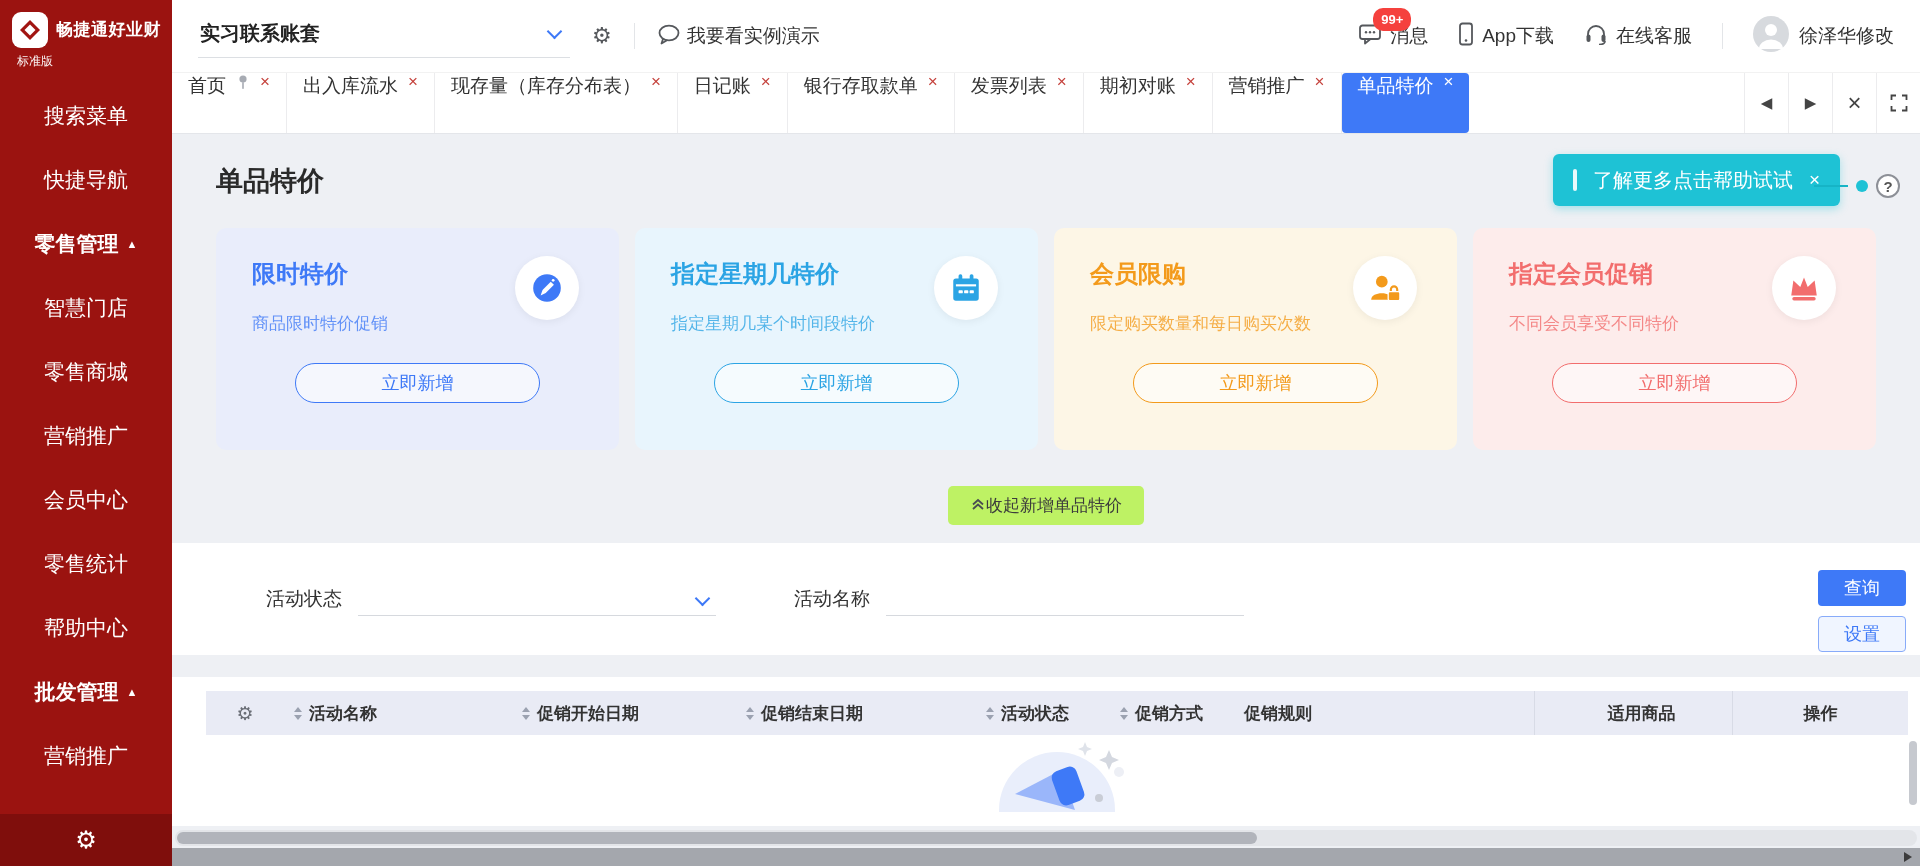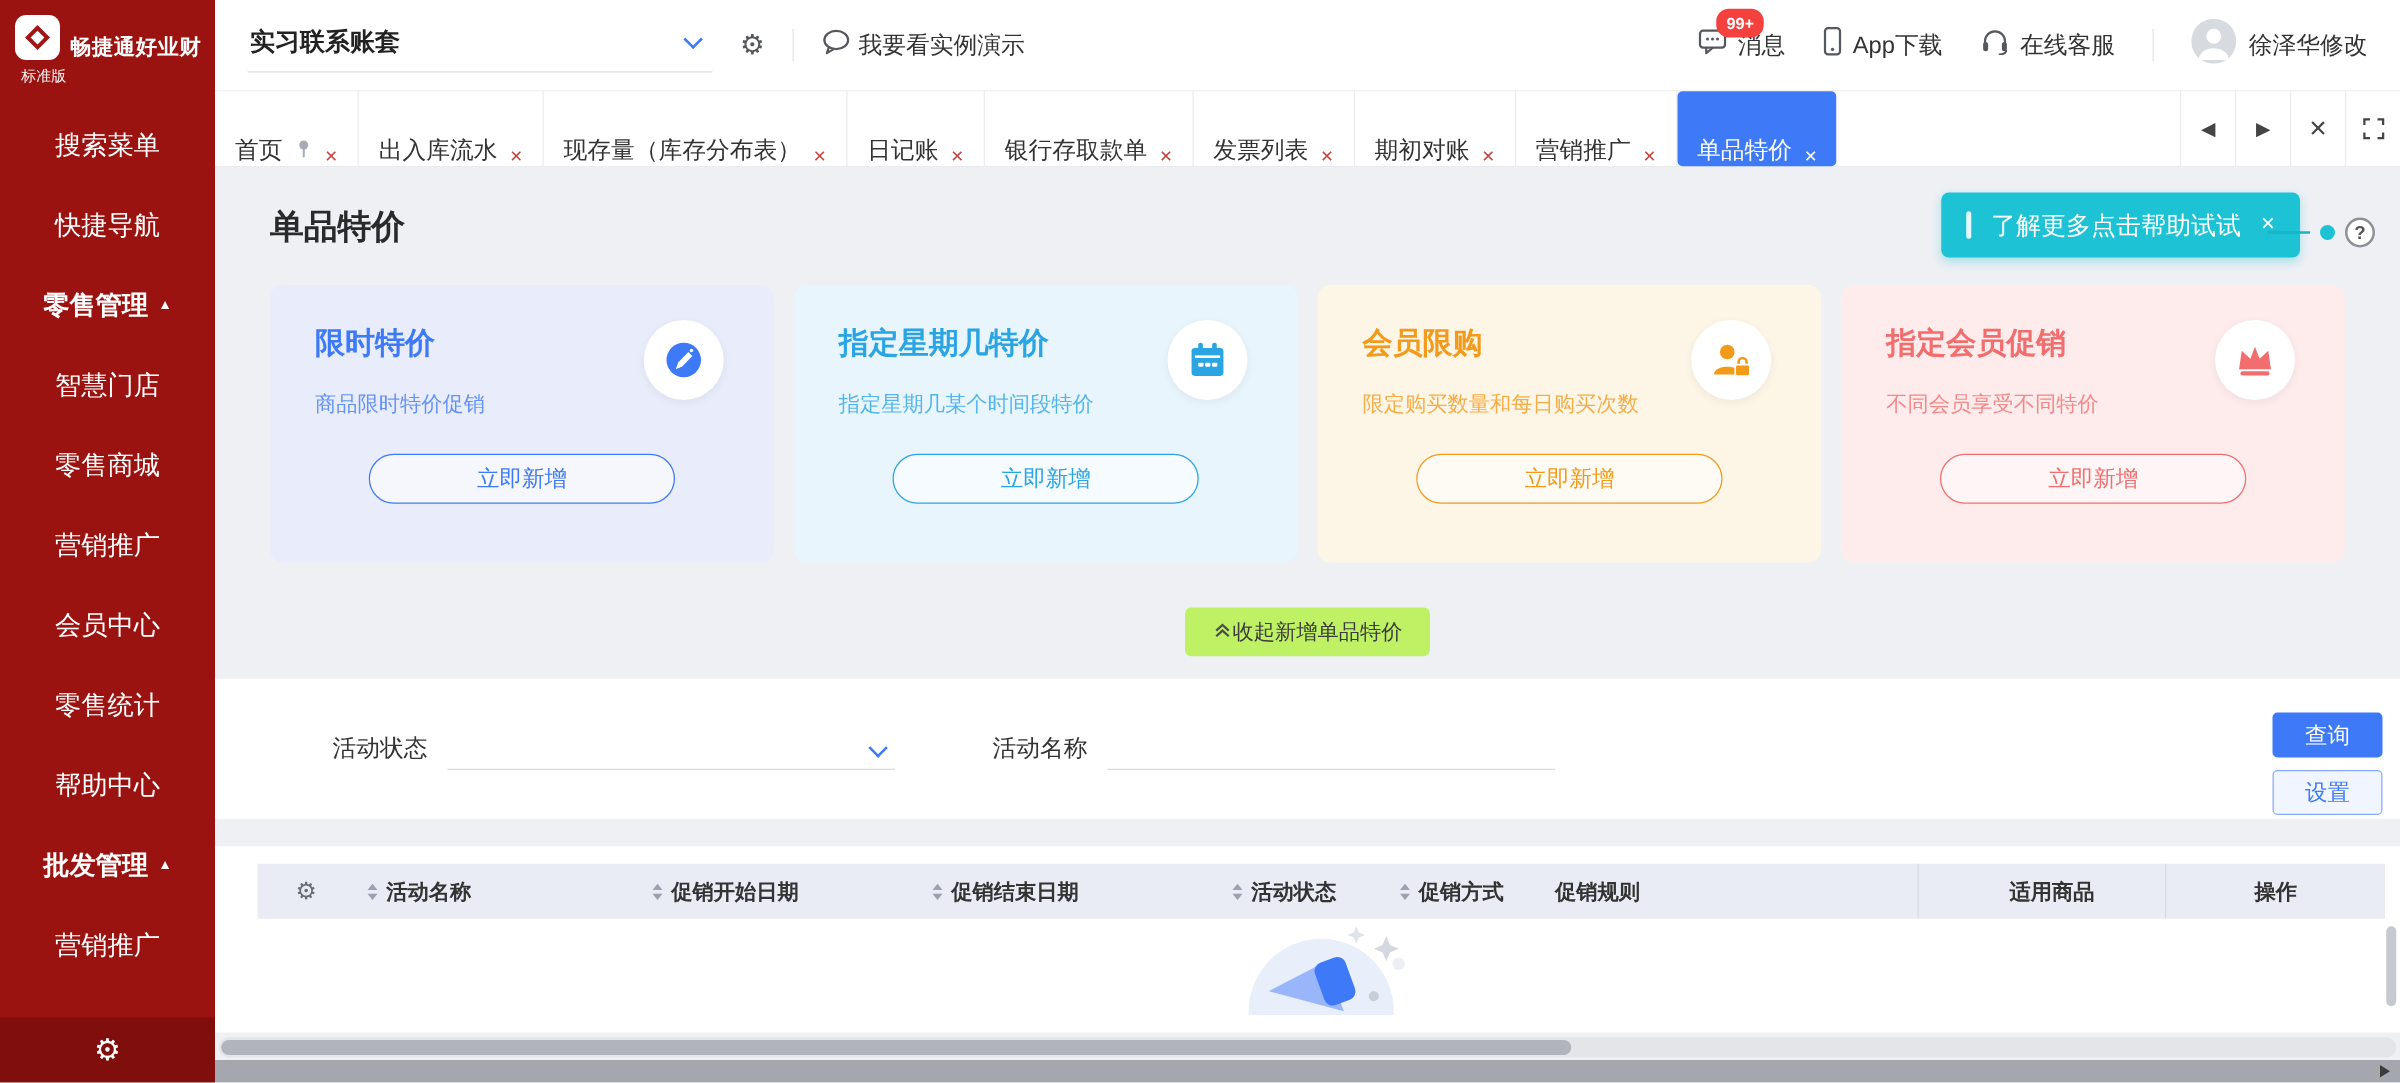--- a/index.html
+++ b/index.html
@@ -2,21 +2,21 @@
 <html><head>
 <meta charset="utf-8">
 <style>
   *{margin:0;padding:0;box-sizing:border-box}
   html,body{width:1920px;height:866px}
   body{display:flex;overflow:hidden;background:#eef0f4;color:#333;font-family:"Liberation Sans","DejaVu Sans",sans-serif}
 
   
   .sidebar{width:172px;min-width:172px;background:#9b1310;color:#fff;display:flex;flex-direction:column}
   .logo-area{padding:12px 8px 6px 12px}
-  .logo-row{display:flex;align-items:flex-end;gap:8px}
+  .logo-row{display:flex;align-items:center;gap:8px}
   .logo-mark{width:36px;height:36px;background:#fff;border-radius:9px;display:flex;align-items:center;justify-content:center;flex:none}
   .brand-name{font-size:17px;font-weight:bold;letter-spacing:.5px;line-height:1.15}
   .brand-edition{font-size:12px;margin:5px 0 0 5px;opacity:.95}
   .menu{flex:1;display:flex;flex-direction:column;padding-top:8px}
   .menu-item{height:64px;display:flex;align-items:center;justify-content:center;font-size:21px;cursor:pointer;gap:8px;white-space:nowrap}
   .menu-item.group{font-weight:bold}
   .menu-item .tri{font-size:11px;line-height:1}
   .sidebar-bottom{height:52px;background:#7f0e0c;display:flex;align-items:center;justify-content:center;font-size:24px;cursor:pointer}
 
   
@@ -30,21 +30,21 @@
   .icon-btn{font-size:22px;color:#55585c;cursor:pointer;line-height:1}
   .v-div{width:1px;height:26px;background:#e3e5e8}
   .demo{display:flex;align-items:center;gap:6px;font-size:19px;cursor:pointer}
   .topbar-right{margin-left:auto;display:flex;align-items:center;gap:30px}
   .tb-item{display:flex;align-items:center;gap:8px;font-size:19px;cursor:pointer;position:relative;white-space:nowrap}
   .badge{position:absolute;top:-15px;left:15px;background:#f5413d;color:#fff;font-size:13px;border-radius:10px;padding:4px 8px;font-weight:bold}
   .user-item{display:flex;align-items:center;gap:10px;font-size:19px;cursor:pointer;white-space:nowrap}
 
   
   .tabbar{height:62px;background:#fff;border-top:1px solid #f2f2f2;border-bottom:1px solid #e4e6ea;display:flex;align-items:stretch;flex:none}
-  .tab{display:flex;align-items:flex-end;gap:10px;padding:0 16px;border-right:1px solid #ececee;font-size:19px;cursor:pointer;white-space:nowrap;color:#333}
+  .tab{display:flex;align-items:flex-start;gap:10px;padding:0 16px;border-right:1px solid #ececee;font-size:19px;cursor:pointer;white-space:nowrap;color:#333}
   .tab-close{color:#c5423c;font-size:17px;line-height:1;cursor:pointer}
   .tab.active{background:#3e79f7;color:#fff;border-radius:4px;border-right:none}
   .tab.active .tab-close{color:#fff}
   .tab-controls{margin-left:auto;display:flex;align-items:stretch}
   .tab-ctrl{width:44px;display:flex;align-items:center;justify-content:center;border-left:1px solid #ececee;font-size:15px;color:#444;cursor:pointer}
   .tab-ctrl.big{font-size:24px}
 
   
   .content{flex:1;display:flex;flex-direction:column;background:#eef0f4;min-height:0;position:relative}
   .title-row{height:94px;display:flex;align-items:center;padding:0 44px;position:relative;flex:none}

